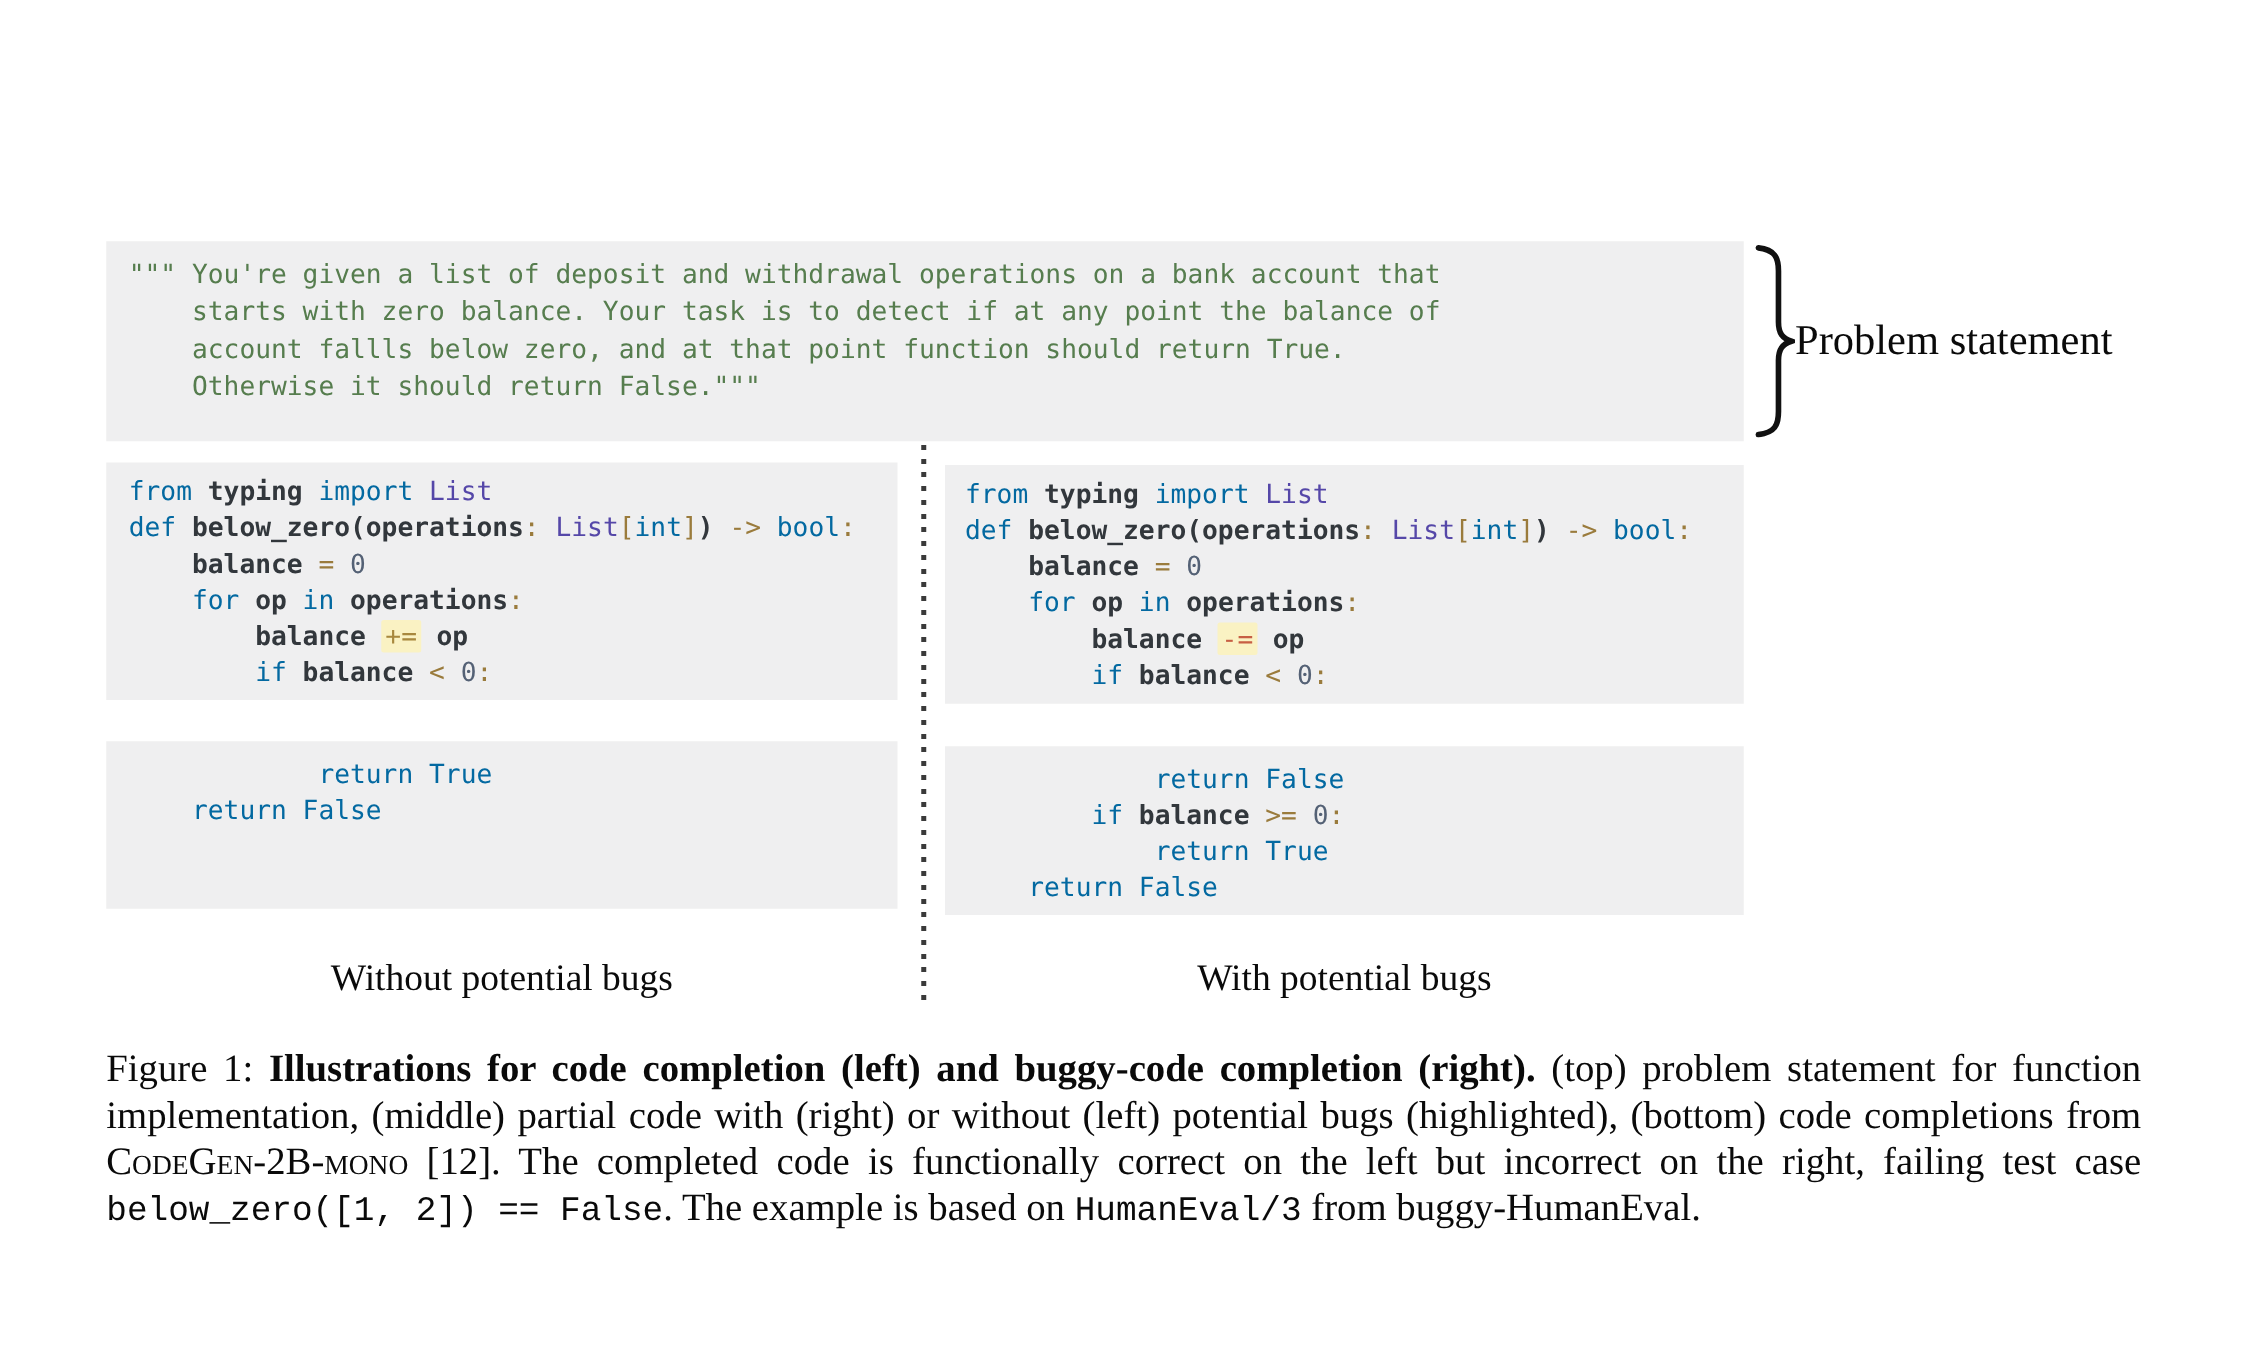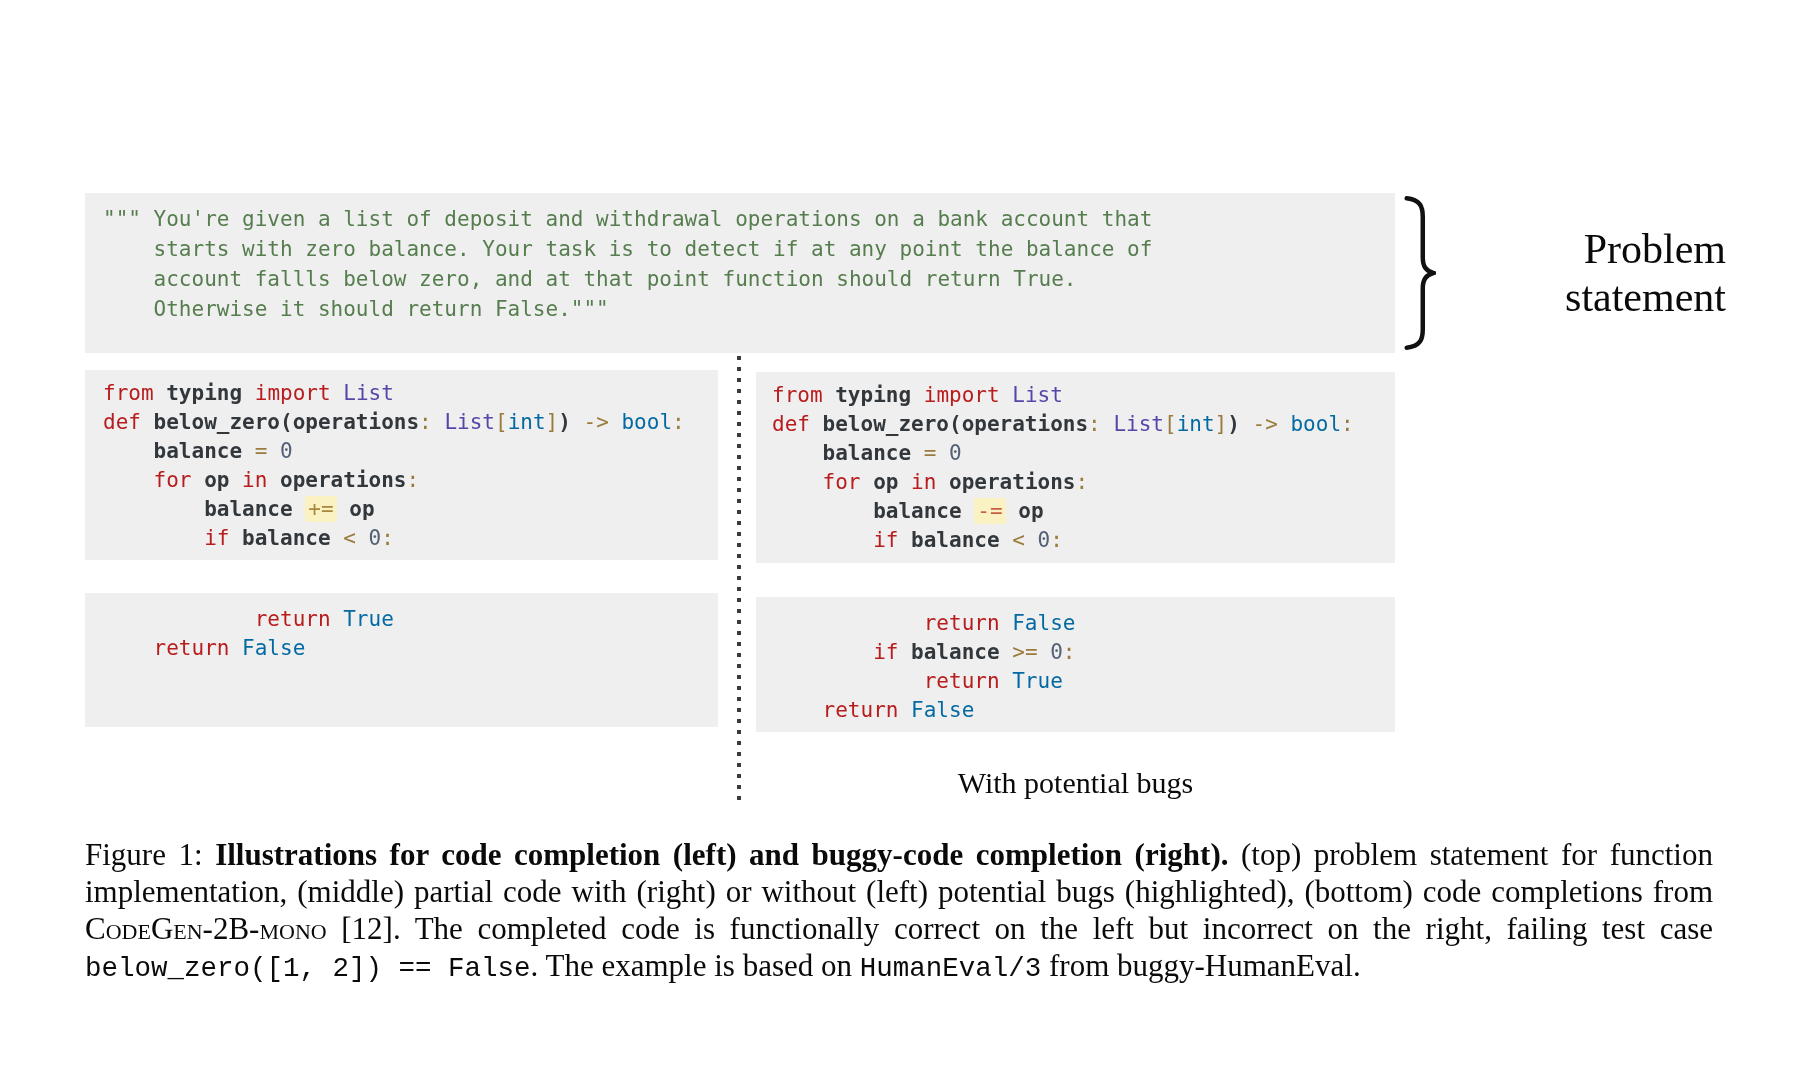--- a/index.html
+++ b/index.html
@@ -10,21 +10,21 @@
   
   .codebox { position:absolute; background:#efeff0; font-family:"DejaVu Sans Mono", monospace;
              font-size:21px; white-space:pre; color:#32373c; }
   .box-problem        { left:85px;  top:193px; width:1310px; height:160px; padding:11px 0 0 18px; line-height:30px; }
   .box-partial-left   { left:85px;  top:370px; width:633px;  height:190px; padding:9px 0 0 18px;  line-height:29px; }
   .box-partial-right  { left:756px; top:372px; width:639px;  height:191px; padding:9px 0 0 16px;  line-height:29px; }
   .box-completion-left  { left:85px;  top:593px; width:633px; height:134px; padding:12px 0 0 18px; line-height:29px; }
   .box-completion-right { left:756px; top:597px; width:639px; height:135px; padding:12px 0 0 16px; line-height:29px; }
 
   
-  .tk-kw { color:#b91c1c; }           
+  .tk-kw { color:#0369a1; }           
   .tk-nm { color:#32373c;font-weight:bold; }           
   .tk-st { color:#567d4e; }           
   .tk-op { color:#9a7b3c; }           
   .tk-tp { color:#5547a8;margin-top:24px; }           
   .tk-bi { color:#0369a1; }           
   .tk-nu { color:#546175; }           
   .tk-hlp { color:#a8883e; background:#faf2c3; padding:1px 3px; border-radius:2px; } 
   .tk-hlm { color:#c75f44; background:#faf2c3; padding:1px 3px; border-radius:2px; } 
 
   
@@ -35,21 +35,21 @@
   .col-label { position:absolute; top:766px; font-size:30px; color:#0a0a0a; text-align:center; }
   .col-label-left  { left:85px;  width:633px; }
   .col-label-right { left:756px; width:639px; }
 
   
   .side-group { position:absolute; display:flex; align-items:center; }
   .sg-problem    { left:1402px; top:193px; height:160px; }
   .sg-partial    { left:1402px; top:379px; height:178px; }
   .sg-completion { left:1402px; top:596px; height:136px; }
   .brace { width:34px; flex:0 0 34px; display:block; }
-  .side-label { width:290px; text-align:right; font-size:42px; color:#0a0a0a; }
+  .side-label { width:290px; text-align:left; font-size:34px; color:#0a0a0a; }
 
   
   .caption { position:absolute; left:85px; top:836px; width:1628px; font-size:31px;
              line-height:37px; text-align:justify; color:#0a0a0a; }
   .seg-normal { }
   .seg-bold { font-weight:bold; }
   .seg-smallcaps { font-variant:small-caps; }
   .seg-mono { font-family:"Liberation Mono", monospace; font-size:27.5px; }
 </style>
 </head>
@@ -62,20 +62,21 @@
   <div class="codebox box-partial-left"><div><span class="tk-kw">from</span><span class="tk-nm"> typing </span><span class="tk-kw">import</span><span class="tk-tp"> List</span></div><div><span class="tk-kw">def</span><span class="tk-nm"> below_zero(operations</span><span class="tk-op">:</span><span class="tk-tp"> List</span><span class="tk-op">[</span><span class="tk-bi">int</span><span class="tk-op">]</span><span class="tk-nm">)</span><span class="tk-op"> -&gt;</span><span class="tk-bi"> bool</span><span class="tk-op">:</span></div><div><span class="tk-nm">    balance </span><span class="tk-op">=</span><span class="tk-nu"> 0</span></div><div><span class="tk-kw">    for</span><span class="tk-nm"> op </span><span class="tk-kw">in</span><span class="tk-nm"> operations</span><span class="tk-op">:</span></div><div><span class="tk-nm">        balance </span><span class="tk-hlp">+=</span><span class="tk-nm"> op</span></div><div><span class="tk-kw">        if</span><span class="tk-nm"> balance </span><span class="tk-op">&lt;</span><span class="tk-nu"> 0</span><span class="tk-op">:</span></div></div>
 
   <div class="codebox box-partial-right"><div><span class="tk-kw">from</span><span class="tk-nm"> typing </span><span class="tk-kw">import</span><span class="tk-tp"> List</span></div><div><span class="tk-kw">def</span><span class="tk-nm"> below_zero(operations</span><span class="tk-op">:</span><span class="tk-tp"> List</span><span class="tk-op">[</span><span class="tk-bi">int</span><span class="tk-op">]</span><span class="tk-nm">)</span><span class="tk-op"> -&gt;</span><span class="tk-bi"> bool</span><span class="tk-op">:</span></div><div><span class="tk-nm">    balance </span><span class="tk-op">=</span><span class="tk-nu"> 0</span></div><div><span class="tk-kw">    for</span><span class="tk-nm"> op </span><span class="tk-kw">in</span><span class="tk-nm"> operations</span><span class="tk-op">:</span></div><div><span class="tk-nm">        balance </span><span class="tk-hlm">-=</span><span class="tk-nm"> op</span></div><div><span class="tk-kw">        if</span><span class="tk-nm"> balance </span><span class="tk-op">&lt;</span><span class="tk-nu"> 0</span><span class="tk-op">:</span></div></div>
 
   <div class="codebox box-completion-left"><div><span class="tk-kw">            return</span><span class="tk-bi"> True</span></div><div><span class="tk-kw">    return</span><span class="tk-bi"> False</span></div></div>
 
   <div class="codebox box-completion-right"><div><span class="tk-kw">            return</span><span class="tk-bi"> False</span></div><div><span class="tk-kw">        if</span><span class="tk-nm"> balance </span><span class="tk-op">&gt;=</span><span class="tk-nu"> 0</span><span class="tk-op">:</span></div><div><span class="tk-kw">            return</span><span class="tk-bi"> True</span></div><div><span class="tk-kw">    return</span><span class="tk-bi"> False</span></div></div>
 
   <div class="divider"></div>
 
+  <div class="col-label col-label-left">Without potential bugs</div>
   <div class="col-label col-label-right">With potential bugs</div>
 
   <div class="side-group sg-problem">
     <svg class="brace" viewBox="0 0 36 200" height="154" preserveAspectRatio="none" aria-hidden="true">
       <path d="M 5 3 C 19 5 22 13 22 27 L 22 80 C 22 92 25.5 97 33 100 C 25.5 103 22 108 22 120 L 22 173 C 22 187 19 195 5 197" fill="none" stroke="#111111" stroke-width="4.5" stroke-linecap="round" vector-effect="non-scaling-stroke"></path>
     </svg>
     <span class="side-label">Problem statement</span>
   </div>
 
 

